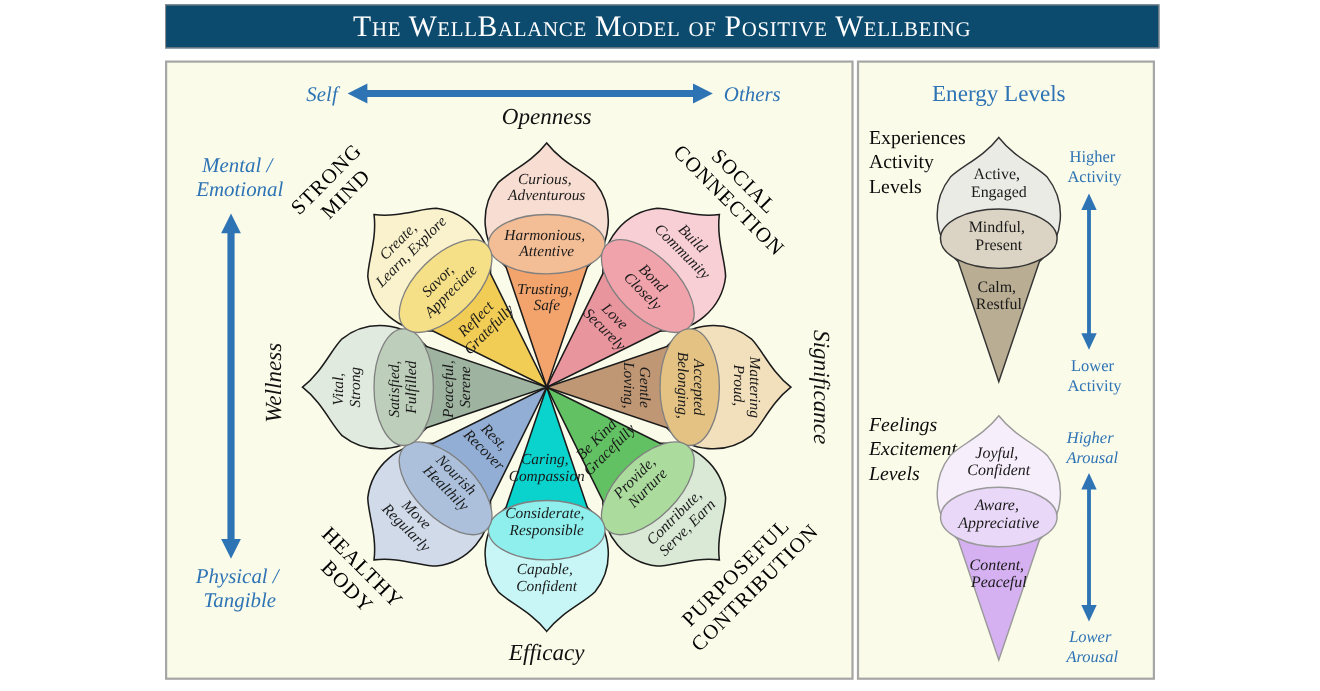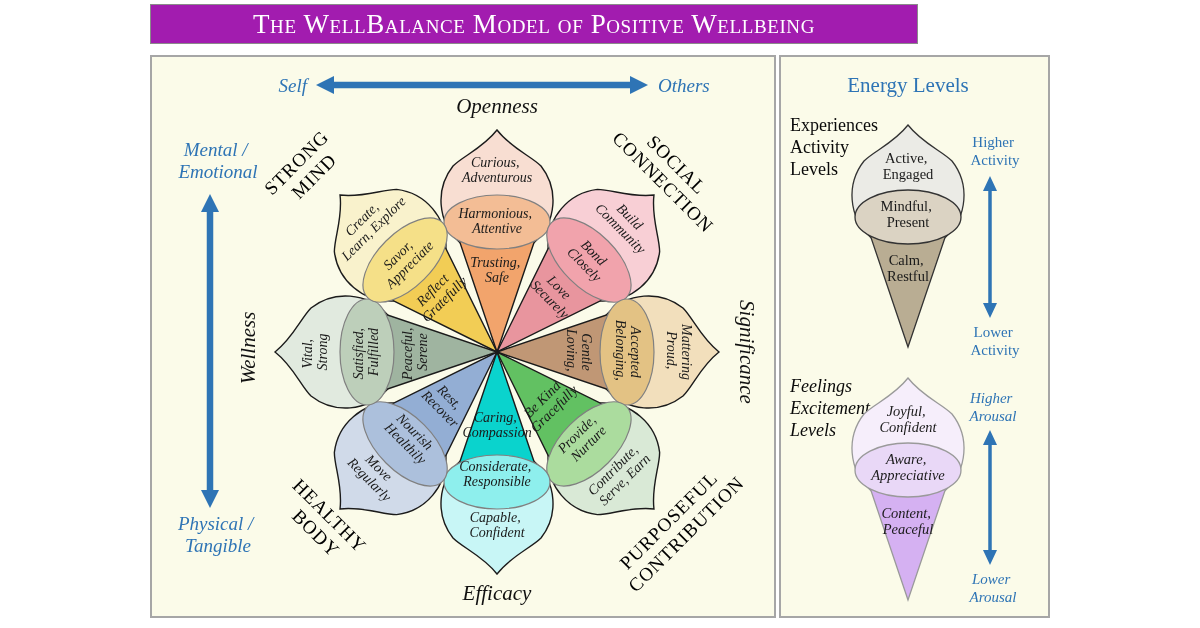--- a/index.html
+++ b/index.html
@@ -1,19 +1,19 @@
 <!DOCTYPE html>
 <html><head>
 <meta charset="utf-8">
 <style>
   html,body { margin:0; padding:0; background:#ffffff; }
   .stage { position:relative; width:1200px; height:628px; background:#ffffff;
            font-family:"Liberation Serif", serif; overflow:hidden; }
-  .titlebar { position:absolute; left:150px; top:4px; width:768px; height:40px;
-              box-sizing:border-box; background:#a21caf; border:1px solid #8a8a8a;
+  .titlebar { position:absolute; left:150px; top:4px; width:904px; height:40px;
+              box-sizing:border-box; background:#0c4a6e; border:1px solid #8a8a8a;
               display:flex; align-items:center; justify-content:center;
               color:#ffffff; font-size:27px; font-variant:small-caps; letter-spacing:0.6px; }
   .panel { position:absolute; top:55px; height:563px; box-sizing:border-box;
            background:#fbfbe9; border:2px solid #a6a6a6; }
   .panel-left  { left:150px; width:626px; }
   .panel-right { left:779px; width:271px; }
   svg.overlay { position:absolute; left:0; top:0; }
   text { font-family:"Liberation Serif", serif; }
   .lbl-petal  { font-size:14px; font-style:italic; fill:#1a1a1a; }
   .lbl-shape  { font-size:14.5px; fill:#1a1a1a; }

